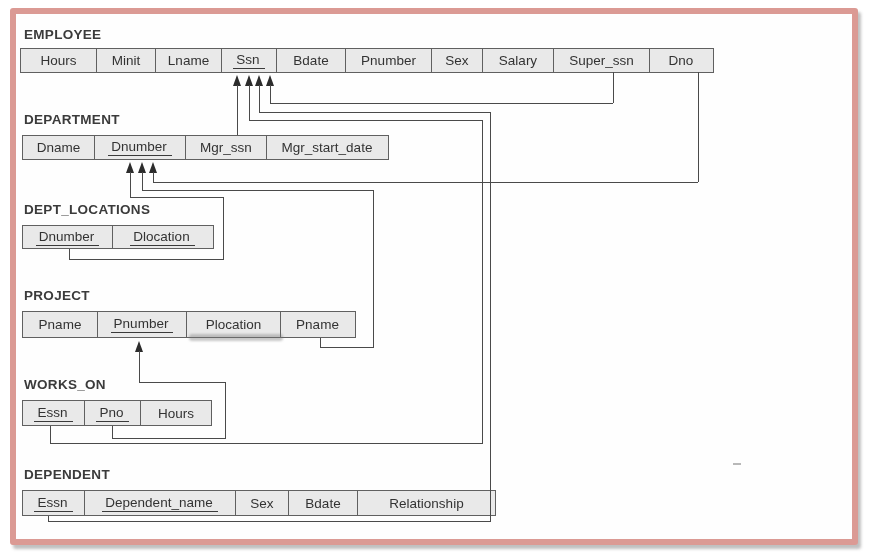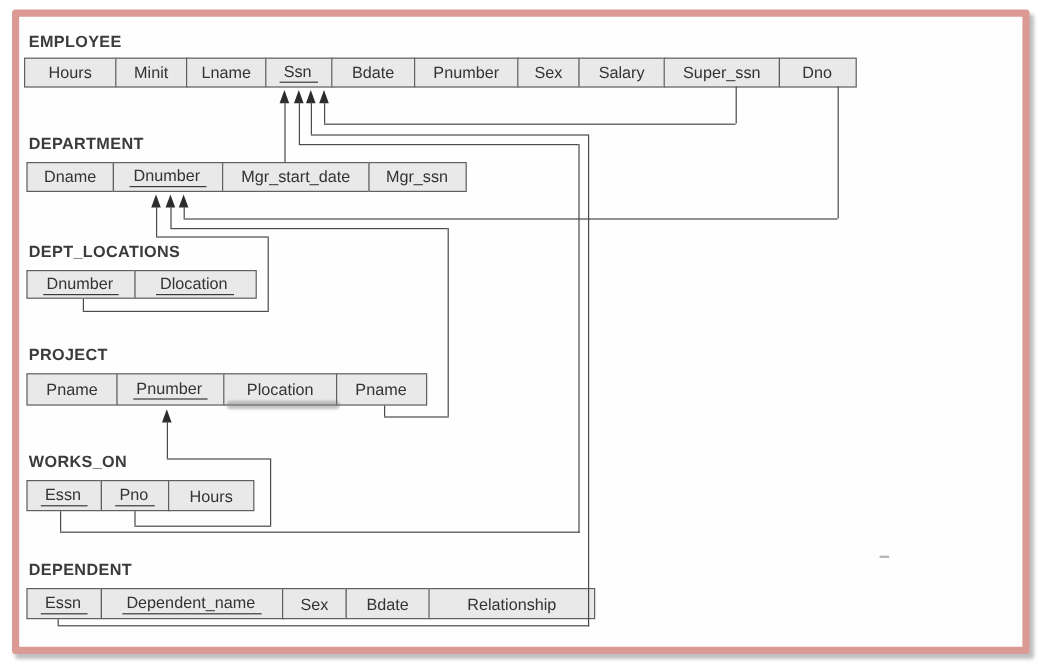--- a/index.html
+++ b/index.html
@@ -85,25 +85,25 @@
   </div>
 
   <div class="tbl-label" style="left:24px;top:112px">DEPARTMENT</div>
   <div class="row" style="left:22px;top:135px;height:25px">
     <div class="cell" style="width:73px">
         <span>Dname</span>
       </div>
     <div class="cell" style="width:93px">
         <span class="pk">Dnumber</span>
       </div>
+    <div class="cell" style="width:82px">
+        <span>Mgr_ssn</span>
+      </div>
     <div class="cell" style="width:123px">
         <span>Mgr_start_date</span>
-      </div>
-    <div class="cell" style="width:82px">
-        <span>Mgr_ssn</span>
       </div>
   </div>
 
   <div class="tbl-label" style="left:24px;top:202px">DEPT_LOCATIONS</div>
   <div class="row" style="left:22px;top:225px;height:24px">
     <div class="cell" style="width:91px">
         <span class="pk">Dnumber</span>
       </div>
     <div class="cell" style="width:102px">
         <span class="pk">Dlocation</span>

